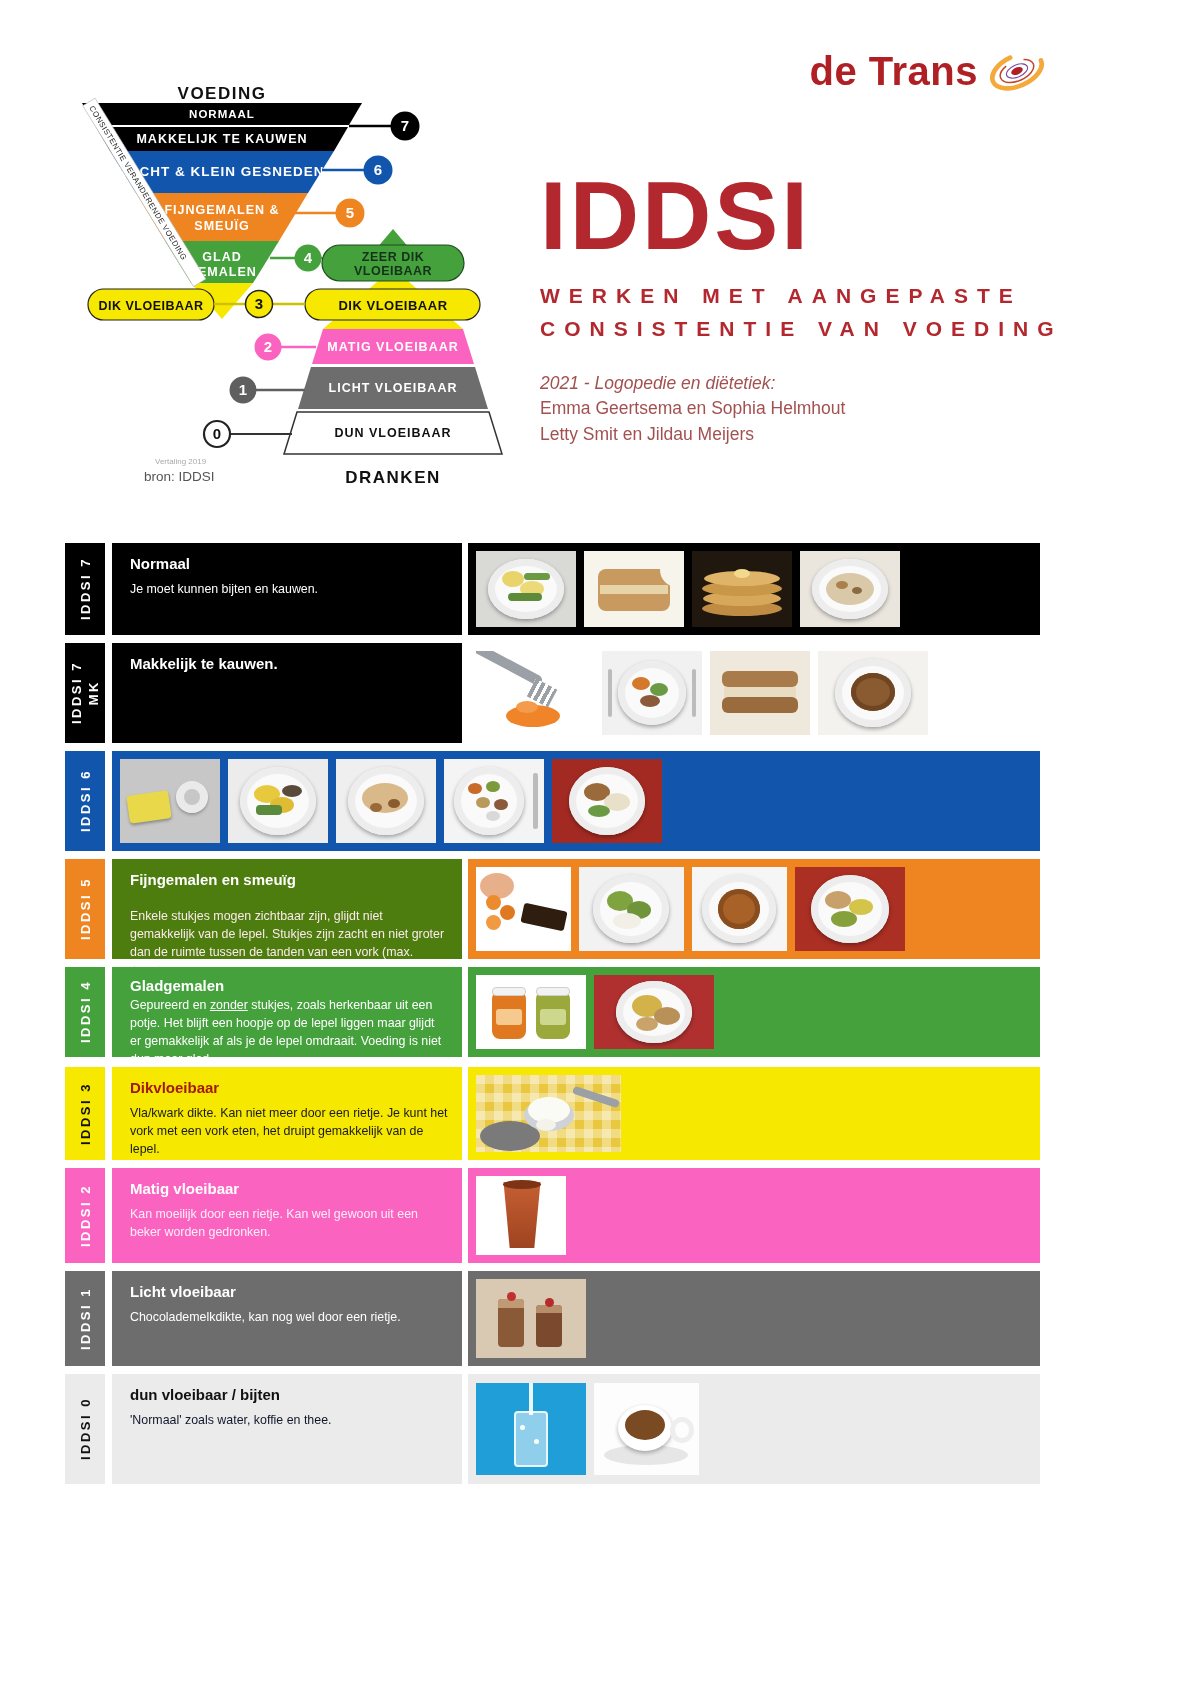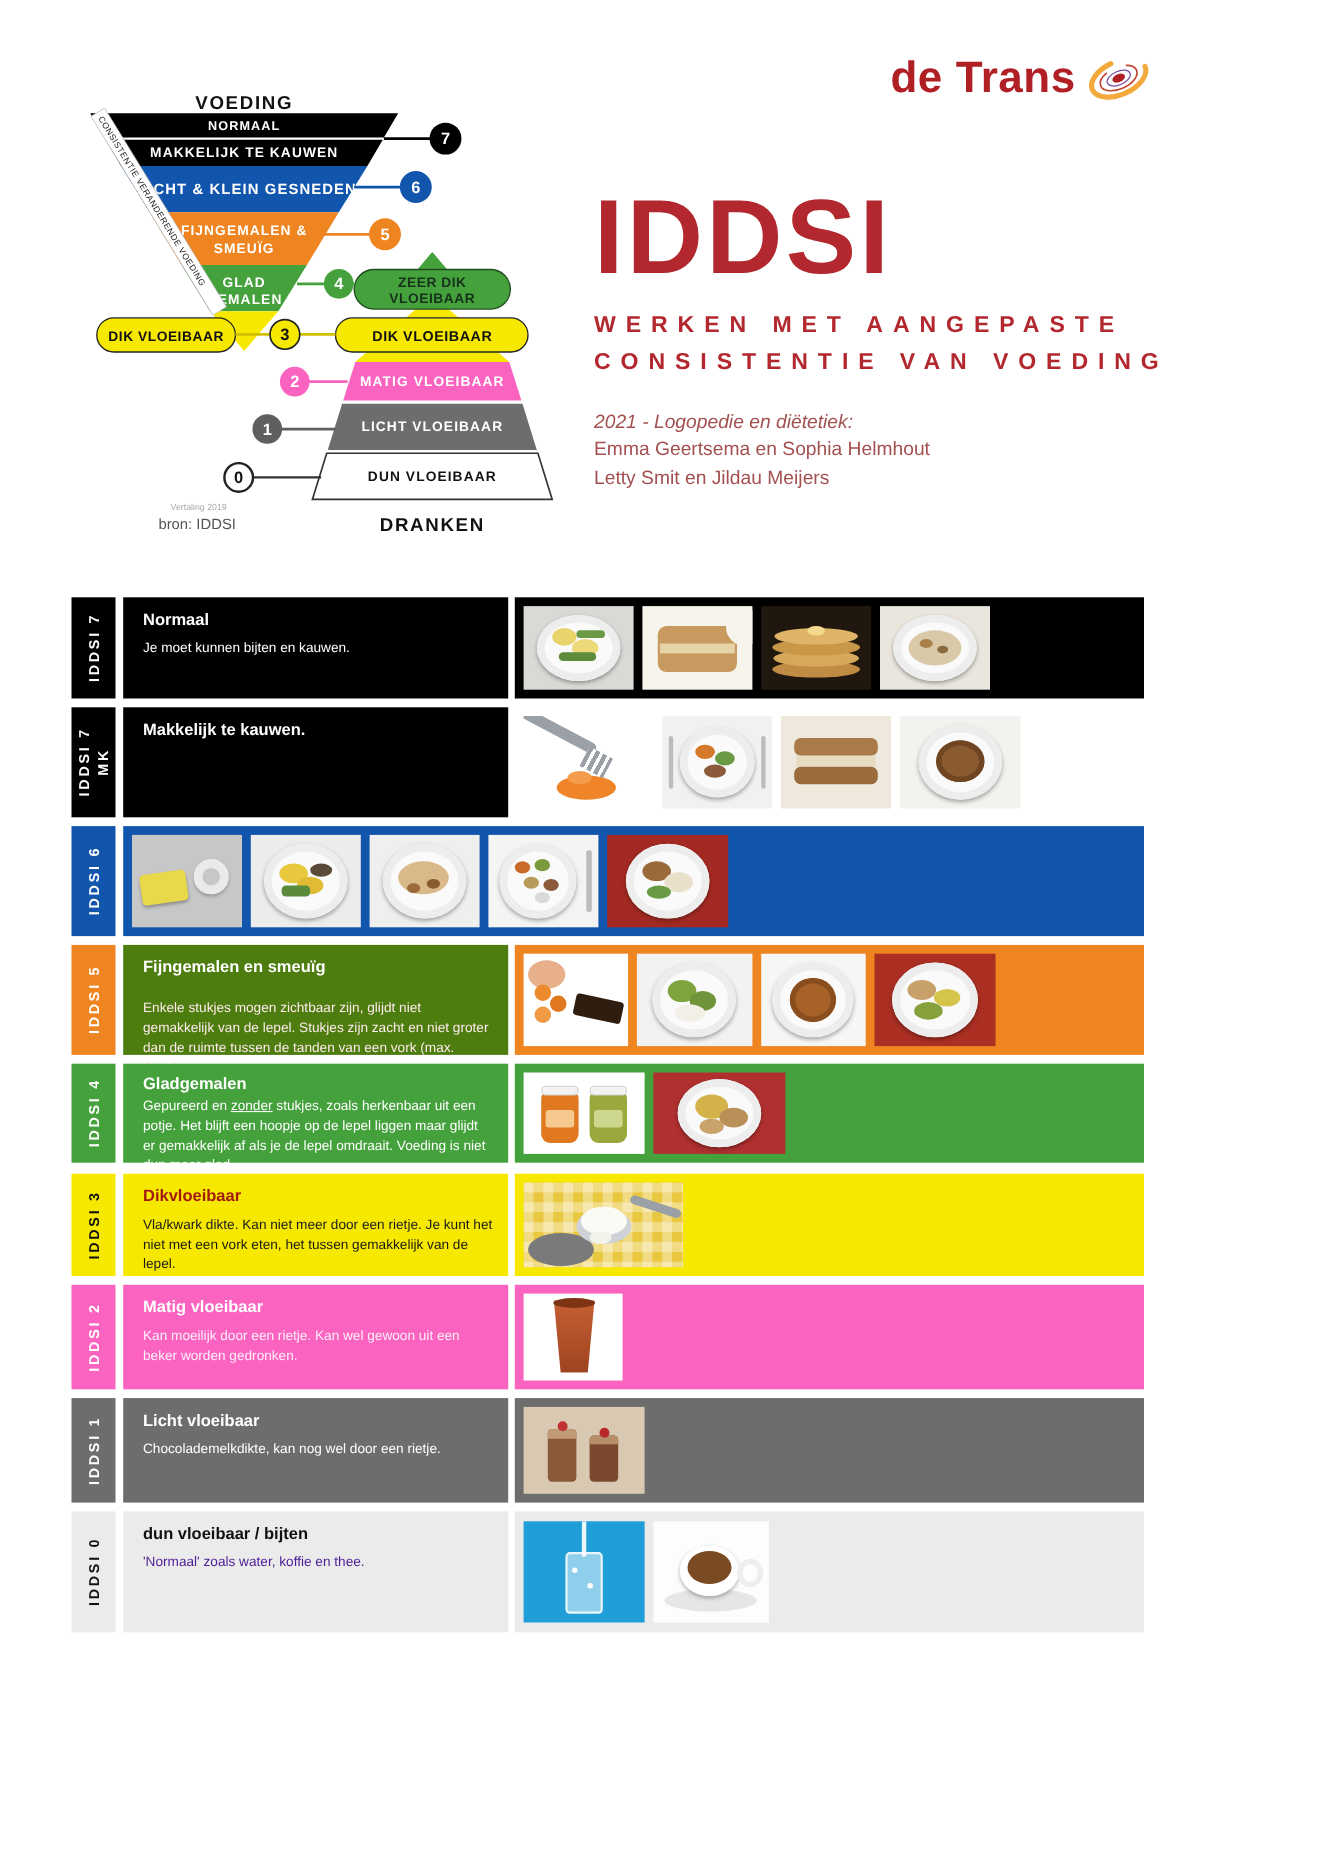--- a/index.html
+++ b/index.html
@@ -314,21 +314,21 @@
         </div>
       </div>
     </div>
 
     <div class="row" style="height:93px;margin-top:10px">
       <div class="lvl" style="background:#f7e800">
         <span class="vtxt" style="color:#111">IDDSI 3</span>
       </div>
       <div class="txt" style="background:#f7e800">
         <div class="rt" style="color:#a31a0f">Dikvloeibaar</div>
-        <div class="rb" style="color:#1a1a1a">Vla/kwark dikte. Kan niet meer door een rietje. Je kunt het niet met een vork eten, het tussen gemakkelijk van de lepel.</div>
+        <div class="rb" style="color:#1a1a1a">Vla/kwark dikte. Kan niet meer door een rietje. Je kunt het vork met een vork eten, het druipt gemakkelijk van de lepel.</div>
       </div>
       <div class="imgs" style="background:#f7e800">
         <div class="photo" style="width:145px;height:77px;background-color:#e9c840;background-image:linear-gradient(90deg,rgba(255,255,255,.35) 50%,transparent 50%),linear-gradient(rgba(255,255,255,.35) 50%,transparent 50%);background-size:18px 18px">
           <div class="blob" style="left:4px;top:46px;width:60px;height:30px;background:#7a7a7a"></div>
           <div style="position:absolute;left:96px;top:18px;width:48px;height:8px;background:#9aa0a6;border-radius:4px;transform:rotate(18deg)"></div>
           <div class="blob" style="left:48px;top:24px;width:50px;height:32px;background:#cfd2d6"></div>
           <div class="blob" style="left:52px;top:22px;width:42px;height:26px;background:#fbfbf6"></div>
           <div class="blob" style="left:60px;top:44px;width:20px;height:12px;background:#f3f3ec"></div>
         </div>
       </div>
@@ -369,21 +369,21 @@
         </div>
       </div>
     </div>
 
     <div class="row" style="height:110px">
       <div class="lvl" style="background:#ebebeb">
         <span class="vtxt" style="color:#111">IDDSI 0</span>
       </div>
       <div class="txt" style="background:#ebebeb">
         <div class="rt" style="color:#111">dun vloeibaar / bijten</div>
-        <div class="rb" style="color:#4c1d95">'Normaal' zoals water, koffie en thee.</div>
+        <div class="rb" style="color:#0f172a">'Normaal' zoals water, koffie en thee.</div>
       </div>
       <div class="imgs" style="background:#ebebeb">
         <div class="photo" style="width:110px;height:92px;background:#1f9ed8">
           <div style="position:absolute;left:38px;top:28px;width:34px;height:56px;background:rgba(255,255,255,.5);border:2px solid rgba(255,255,255,.8);border-radius:4px;box-sizing:border-box"></div>
           <div style="position:absolute;left:53px;top:0;width:4px;height:32px;background:rgba(255,255,255,.9)"></div>
           <div class="blob" style="left:44px;top:42px;width:5px;height:5px;background:#fff"></div>
           <div class="blob" style="left:58px;top:56px;width:5px;height:5px;background:#fff"></div>
         </div>
         <div class="photo" style="width:105px;height:92px;background:#fdfdfd">
           <div class="blob" style="left:10px;top:62px;width:84px;height:20px;background:#e6e6e6"></div>

